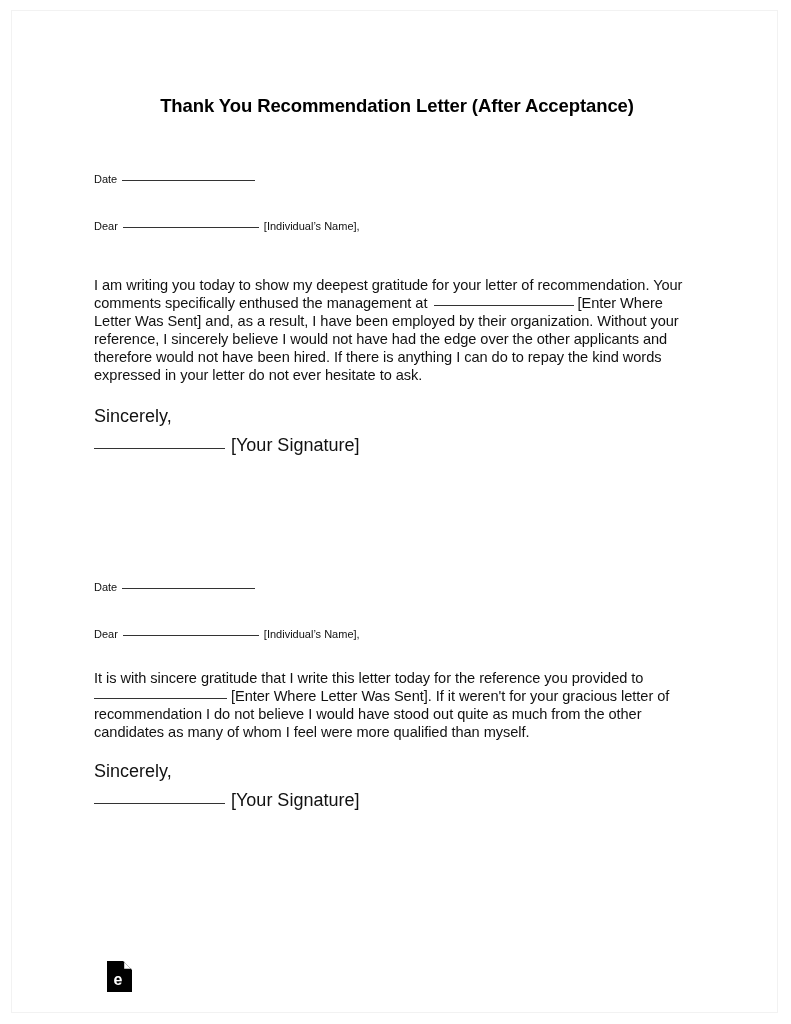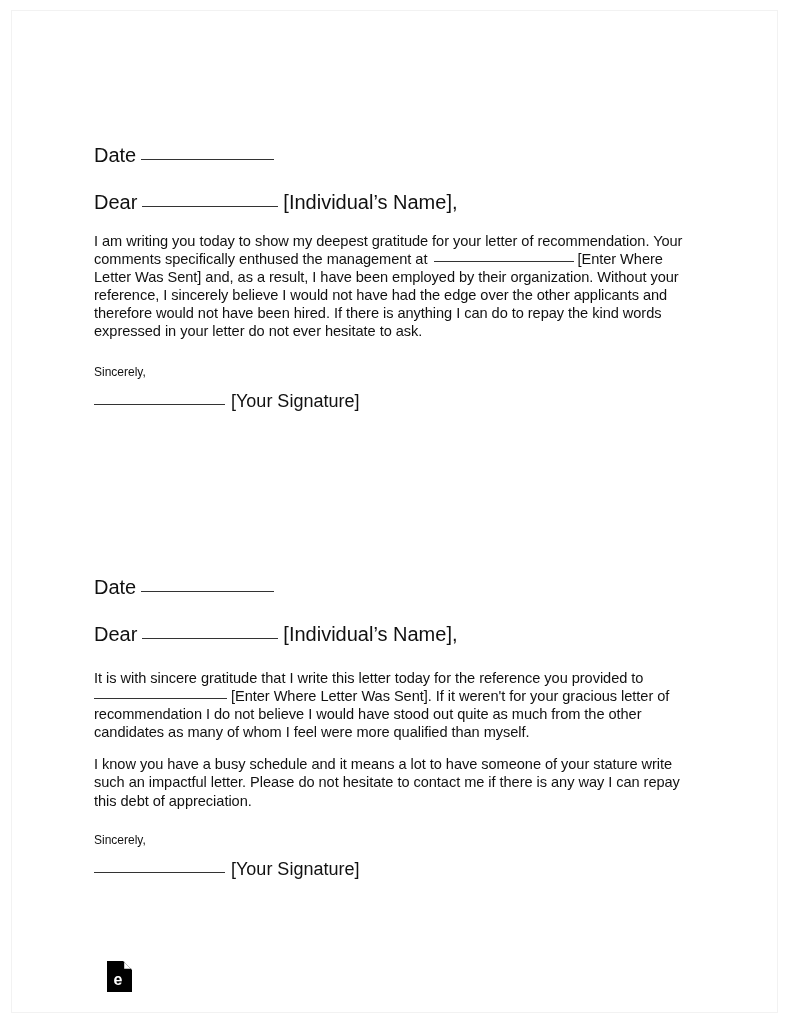--- a/index.html
+++ b/index.html
@@ -57,21 +57,21 @@
   }
 
   .field-block {
     margin-top: 51px;
   }
   .letter-2 .field-block {
     margin-top: 52px;
   }
 
   .field-line {
-    font-size: 20px;
+    font-size: 11px;
     line-height: 21px;
     color: #111;
     white-space: nowrap;
   }
   .field-line + .field-line {
     margin-top: 26px;
   }
   .field-label { }
 
   .blank {
@@ -81,21 +81,21 @@
     position: relative;
     top: -2px;
   }
   .blank-date   { width: 133px; margin-left: 5px; }
   .blank-dear   { width: 136px; margin-left: 5px; margin-right: 5px; }
   .blank-sig    { width: 131px; margin-right: 6px; }
   .blank-inline { width: 140px; margin: 0 3px; }
   .blank-lead   { width: 133px; margin-right: 4px; }
 
   .body-block {
-    margin-top: 19px;
+    margin-top: 39px;
   }
   .letter-2 .body-block {
     margin-top: 24px;
   }
 
   .body-para {
     font-size: 14.6px;
     line-height: 18.1px;
     color: #111;
     text-align: left;
@@ -106,21 +106,21 @@
     margin-top: 14px;
   }
 
   .closing-block {
     margin-top: 21px;
   }
   .letter-2 .closing-block {
     margin-top: 20px;
   }
   .closing-line {
-    font-size: 12px;
+    font-size: 18px;
     line-height: 21px;
     color: #111;
   }
   .signature-line {
     font-size: 18px;
     line-height: 21px;
     color: #111;
     margin-top: 8px;
     white-space: nowrap;
   }
@@ -136,20 +136,21 @@
   .footer-icon svg { display: block; }
 </style>
 </head>
 <body>
 
 <div class="page-frame">
   <div class="page-inner">
 
     <section class="letter letter-1">
 
+      <h1 class="letter-title">Thank You Recommendation Letter (After Acceptance)</h1>
 
       <div class="field-block">
         <div class="field-line">
           <span class="field-label">Date</span><span class="blank blank-date"></span>
         </div>
         <div class="field-line">
           <span class="field-label">Dear</span><span class="blank blank-dear"></span><span>[Individual’s Name],</span>
         </div>
       </div>
 
@@ -173,21 +174,20 @@
           <span class="field-label">Date</span><span class="blank blank-date"></span>
         </div>
         <div class="field-line">
           <span class="field-label">Dear</span><span class="blank blank-dear"></span><span>[Individual’s Name],</span>
         </div>
       </div>
 
       <div class="body-block">
         <p class="body-para"><span>It is with sincere gratitude that I write this letter today for the reference you provided to </span><span class="blank blank-lead"></span><span>[Enter Where Letter Was Sent]. If it weren't for your gracious letter of recommendation I do not believe I would have stood out quite as much from the other candidates as many of whom I feel were more qualified than myself.</span></p>
 
-        <p class="body-para"><span>I know you have a busy schedule and it means a lot to have someone of your stature write such an impactful letter. Please do not hesitate to contact me if there is any way I can repay this debt of appreciation.</span></p>
       </div>
 
       <div class="closing-block">
         <div class="closing-line">Sincerely,</div>
         <div class="signature-line">
           <span class="blank blank-sig"></span><span>[Your Signature]</span>
         </div>
       </div>
     </section>
 

